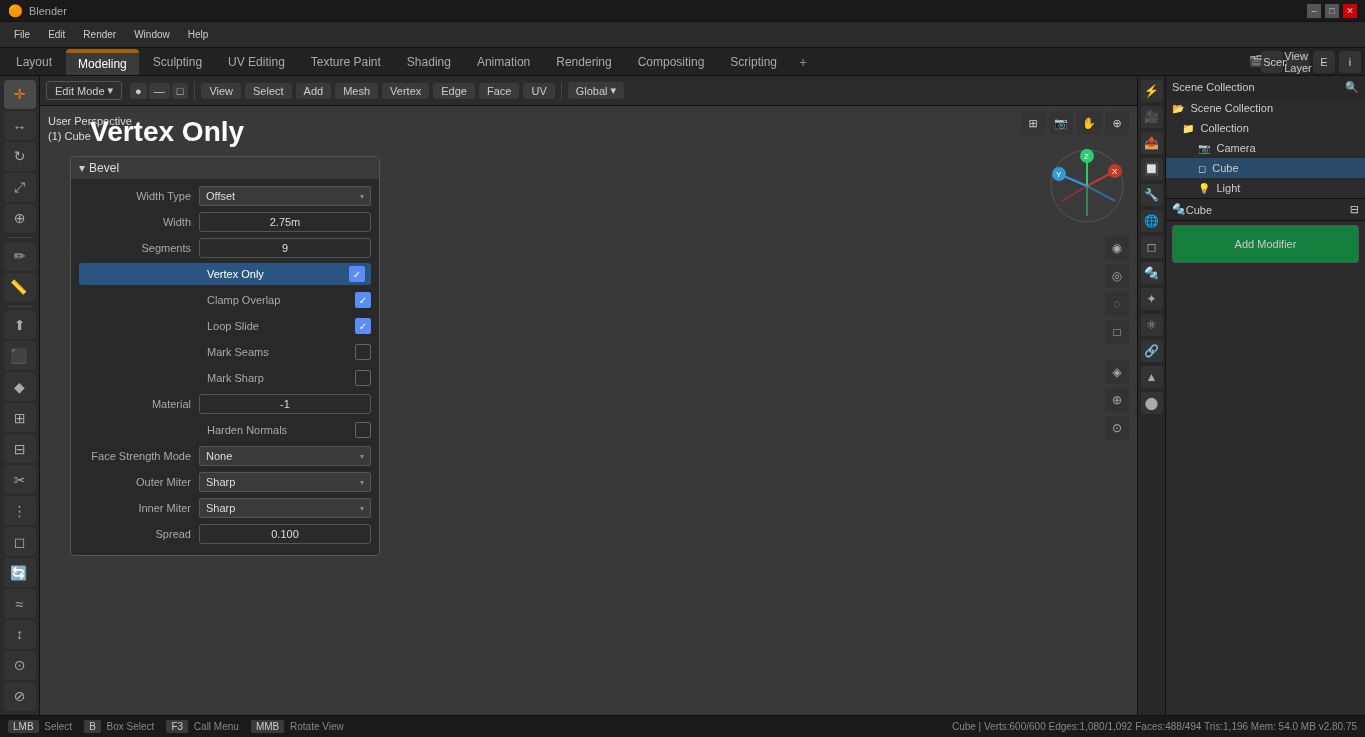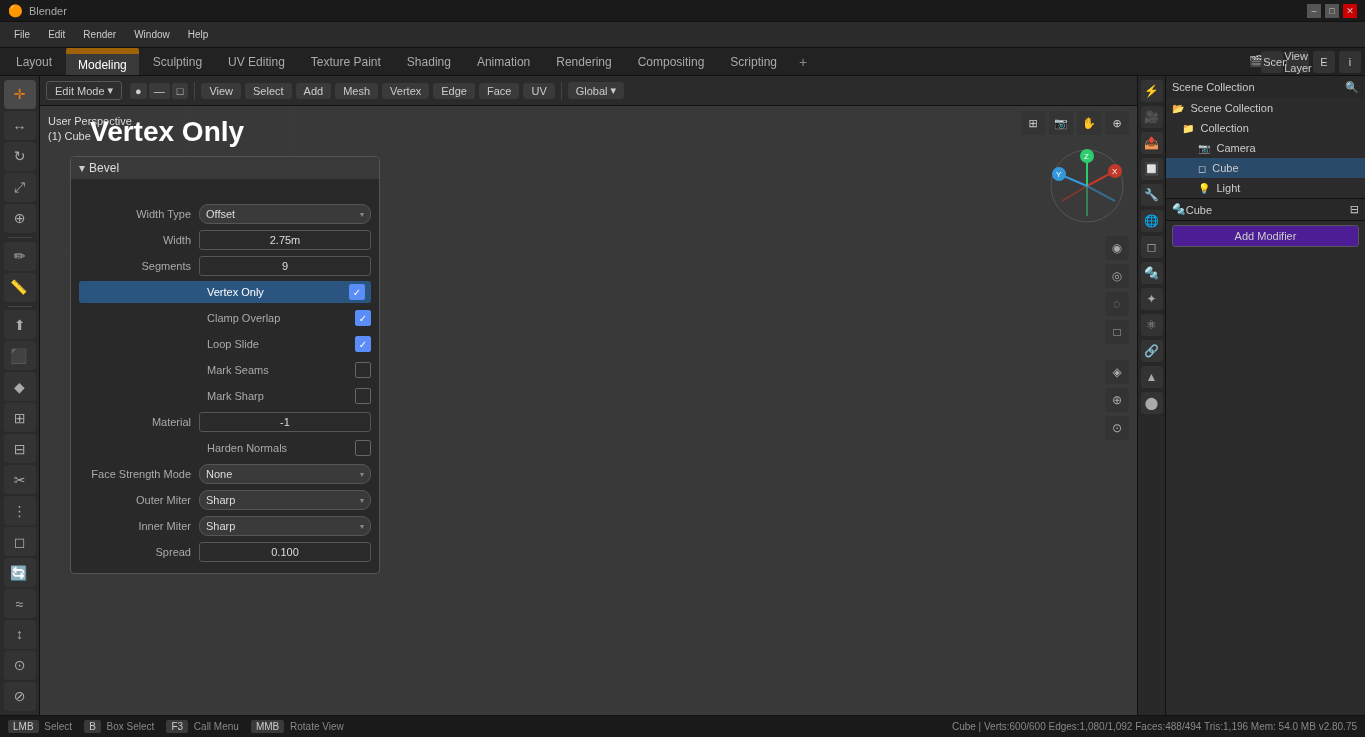--- a/index.html
+++ b/index.html
@@ -66,21 +66,21 @@
       padding: 4px 12px;
       font-size: 12px;
       color: #aaa;
       cursor: pointer;
       border-radius: 4px 4px 0 0;
       white-space: nowrap;
     }
     .ws-tab.active {
       background: #3a3a3a;
       color: #fff;
-      border-top: 7px solid #a16207;
+      border-top: 4px solid #a16207;
     }
     .ws-tab-plus {
       padding: 4px 8px;
       color: #888;
       cursor: pointer;
       font-size: 14px;
     }
     #ws-right { margin-left: auto; display: flex; align-items: center; gap: 4px; }
     .ws-icon-btn {
       width: 22px; height: 22px;
@@ -171,21 +171,21 @@
     }
     #bevel-header {
       background: #3a3a3a;
       padding: 4px 8px;
       display: flex;
       align-items: center;
       gap: 4px;
       border-radius: 4px 4px 0 0;
     }
     #bevel-header .bevel-title { font-size: 12px; color: #ddd; font-weight: normal; }
-    #bevel-body { padding: 6px 8px; margin-top: 18px; }
+    #bevel-body { padding: 6px 8px; }
     .prop-row {
       display: flex;
       align-items: center;
       margin-bottom: 4px;
       min-height: 22px;
     }
     .prop-label {
       width: 120px;
       text-align: right;
       font-size: 11px;
@@ -202,21 +202,21 @@
       font-size: 11px;
       color: #ddd;
       text-align: center;
       min-height: 20px;
       display: flex; align-items: center; justify-content: center;
     }
     .prop-dropdown {
       flex: 1;
       background: #3a3a3a;
       border: 1px solid #555;
-      border-radius: 9px;
+      border-radius: 2px;
       padding: 2px 6px;
       font-size: 11px;
       color: #ddd;
       text-align: center;
       min-height: 20px;
       display: flex; align-items: center; justify-content: space-between;
     }
     .prop-checkbox-row {
       display: flex;
       align-items: center;
@@ -326,24 +326,24 @@
       justify-content: space-between;
       font-size: 11px;
       color: #ccc;
       border-bottom: 1px solid #111;
     }
     .prop-section {
       padding: 4px 6px;
     }
     .add-modifier-btn {
       width: 100%;
-      background: #4c1d95;
+      background: #15803d;
       border: 1px solid #555;
       border-radius: 3px;
-      padding: 4px 8px;
+      padding: 12px 8px;
       font-size: 11px;
       color: #ccc;
       text-align: center;
       cursor: pointer;
     }
 
     
     #right-icon-col {
       width: 28px;
       background: #282828;

